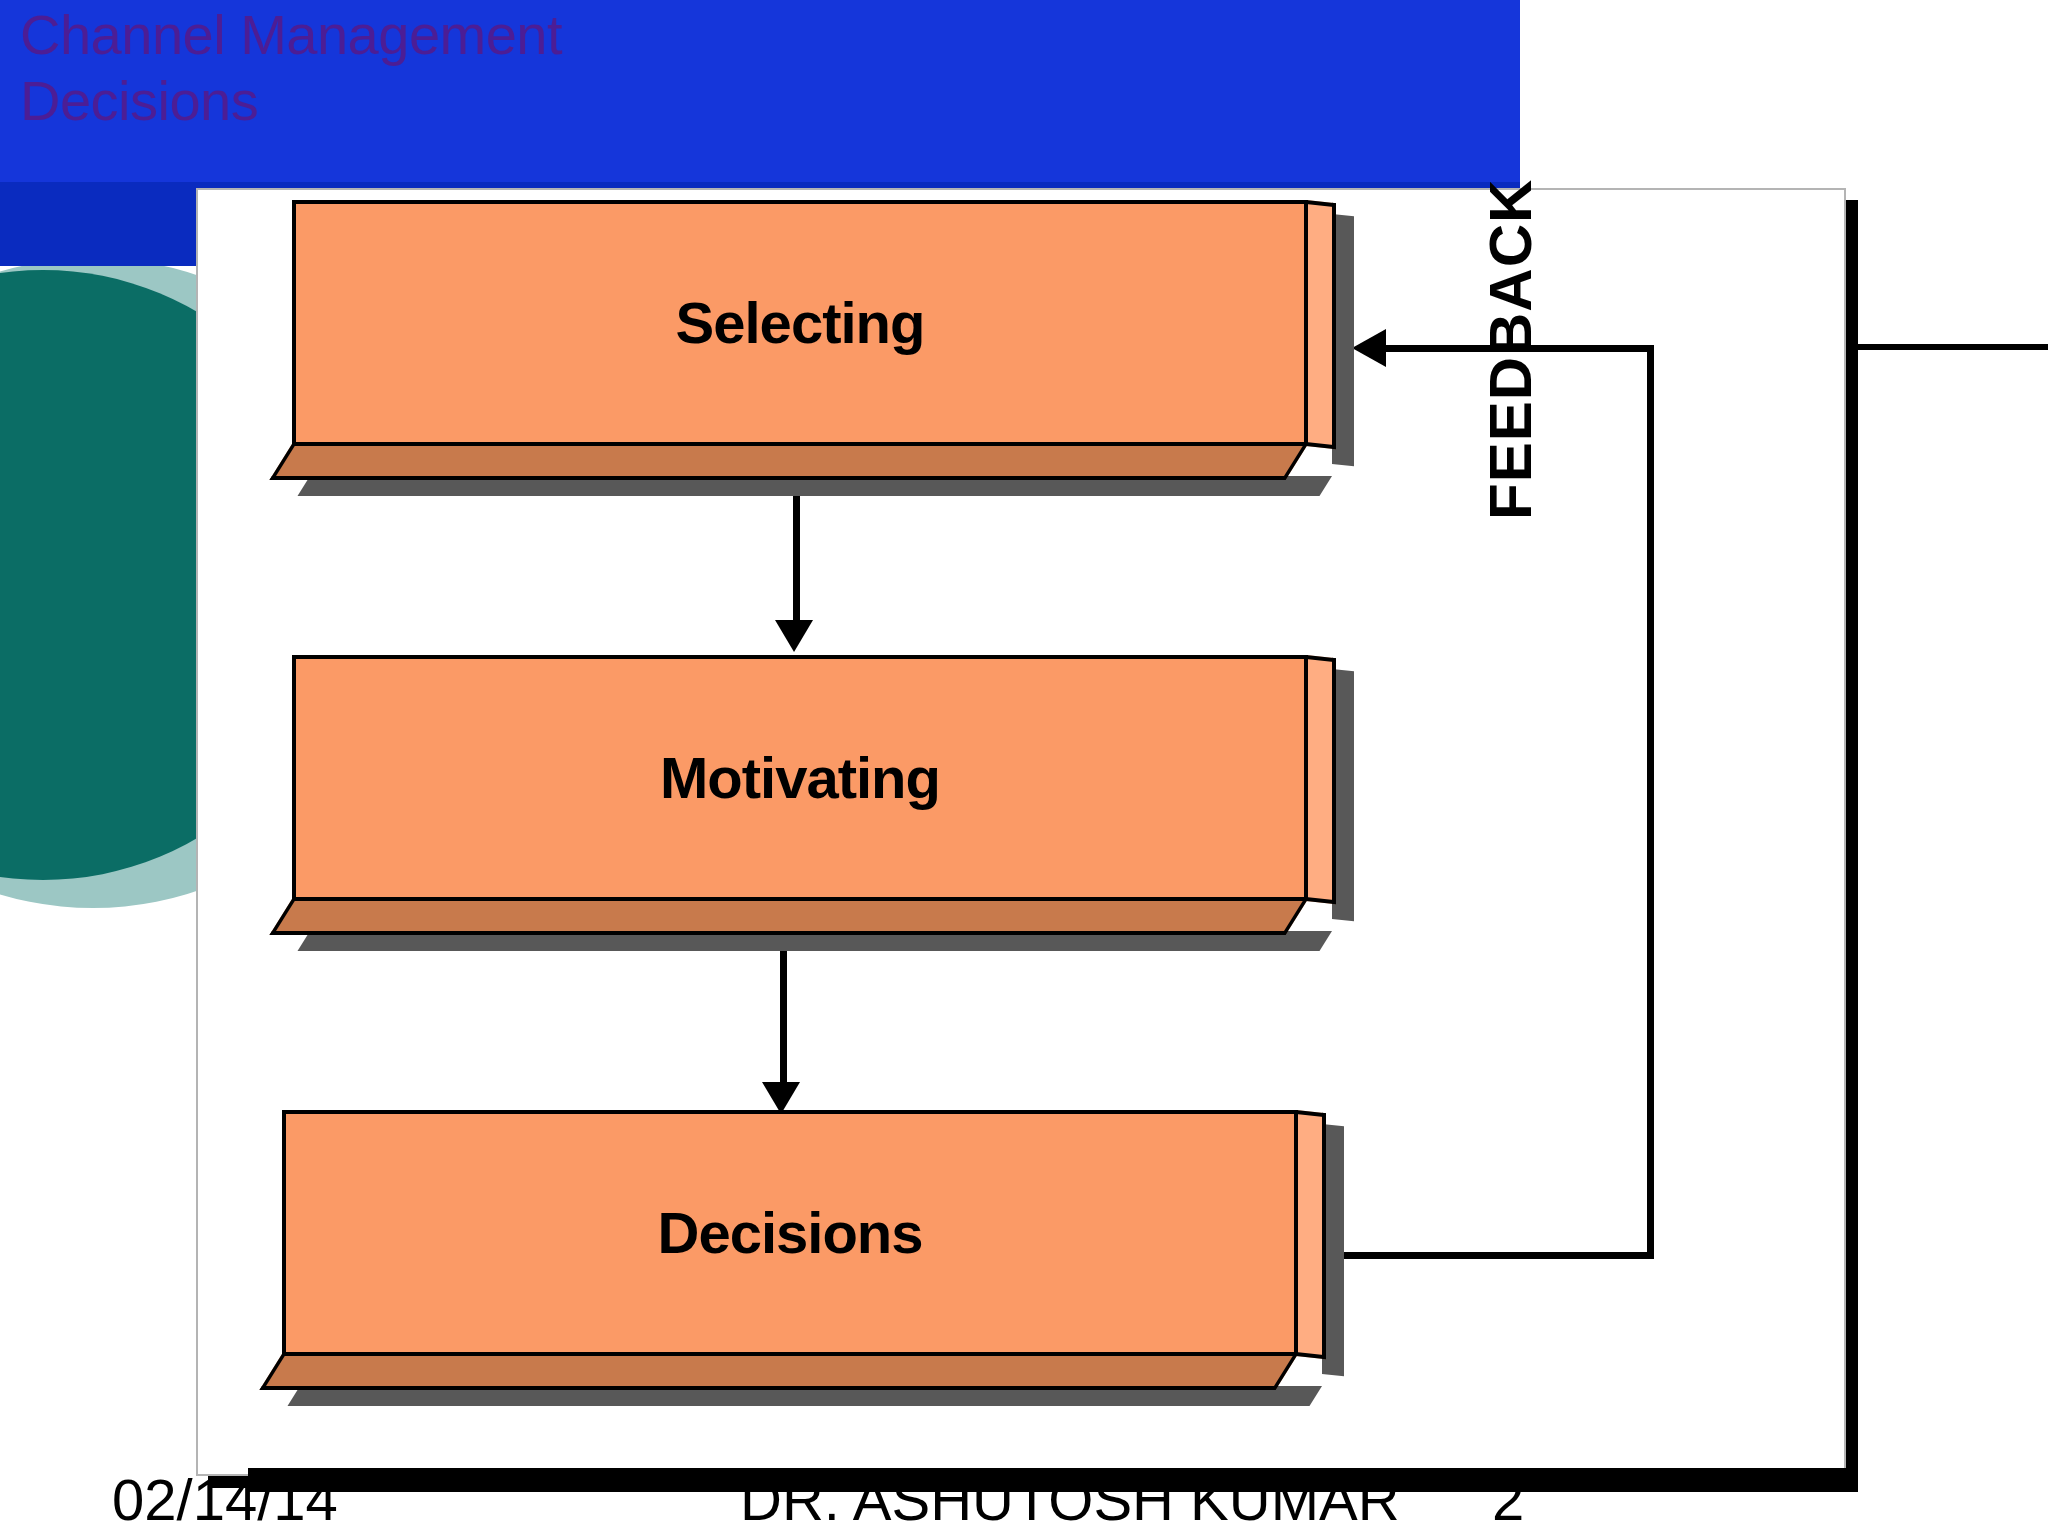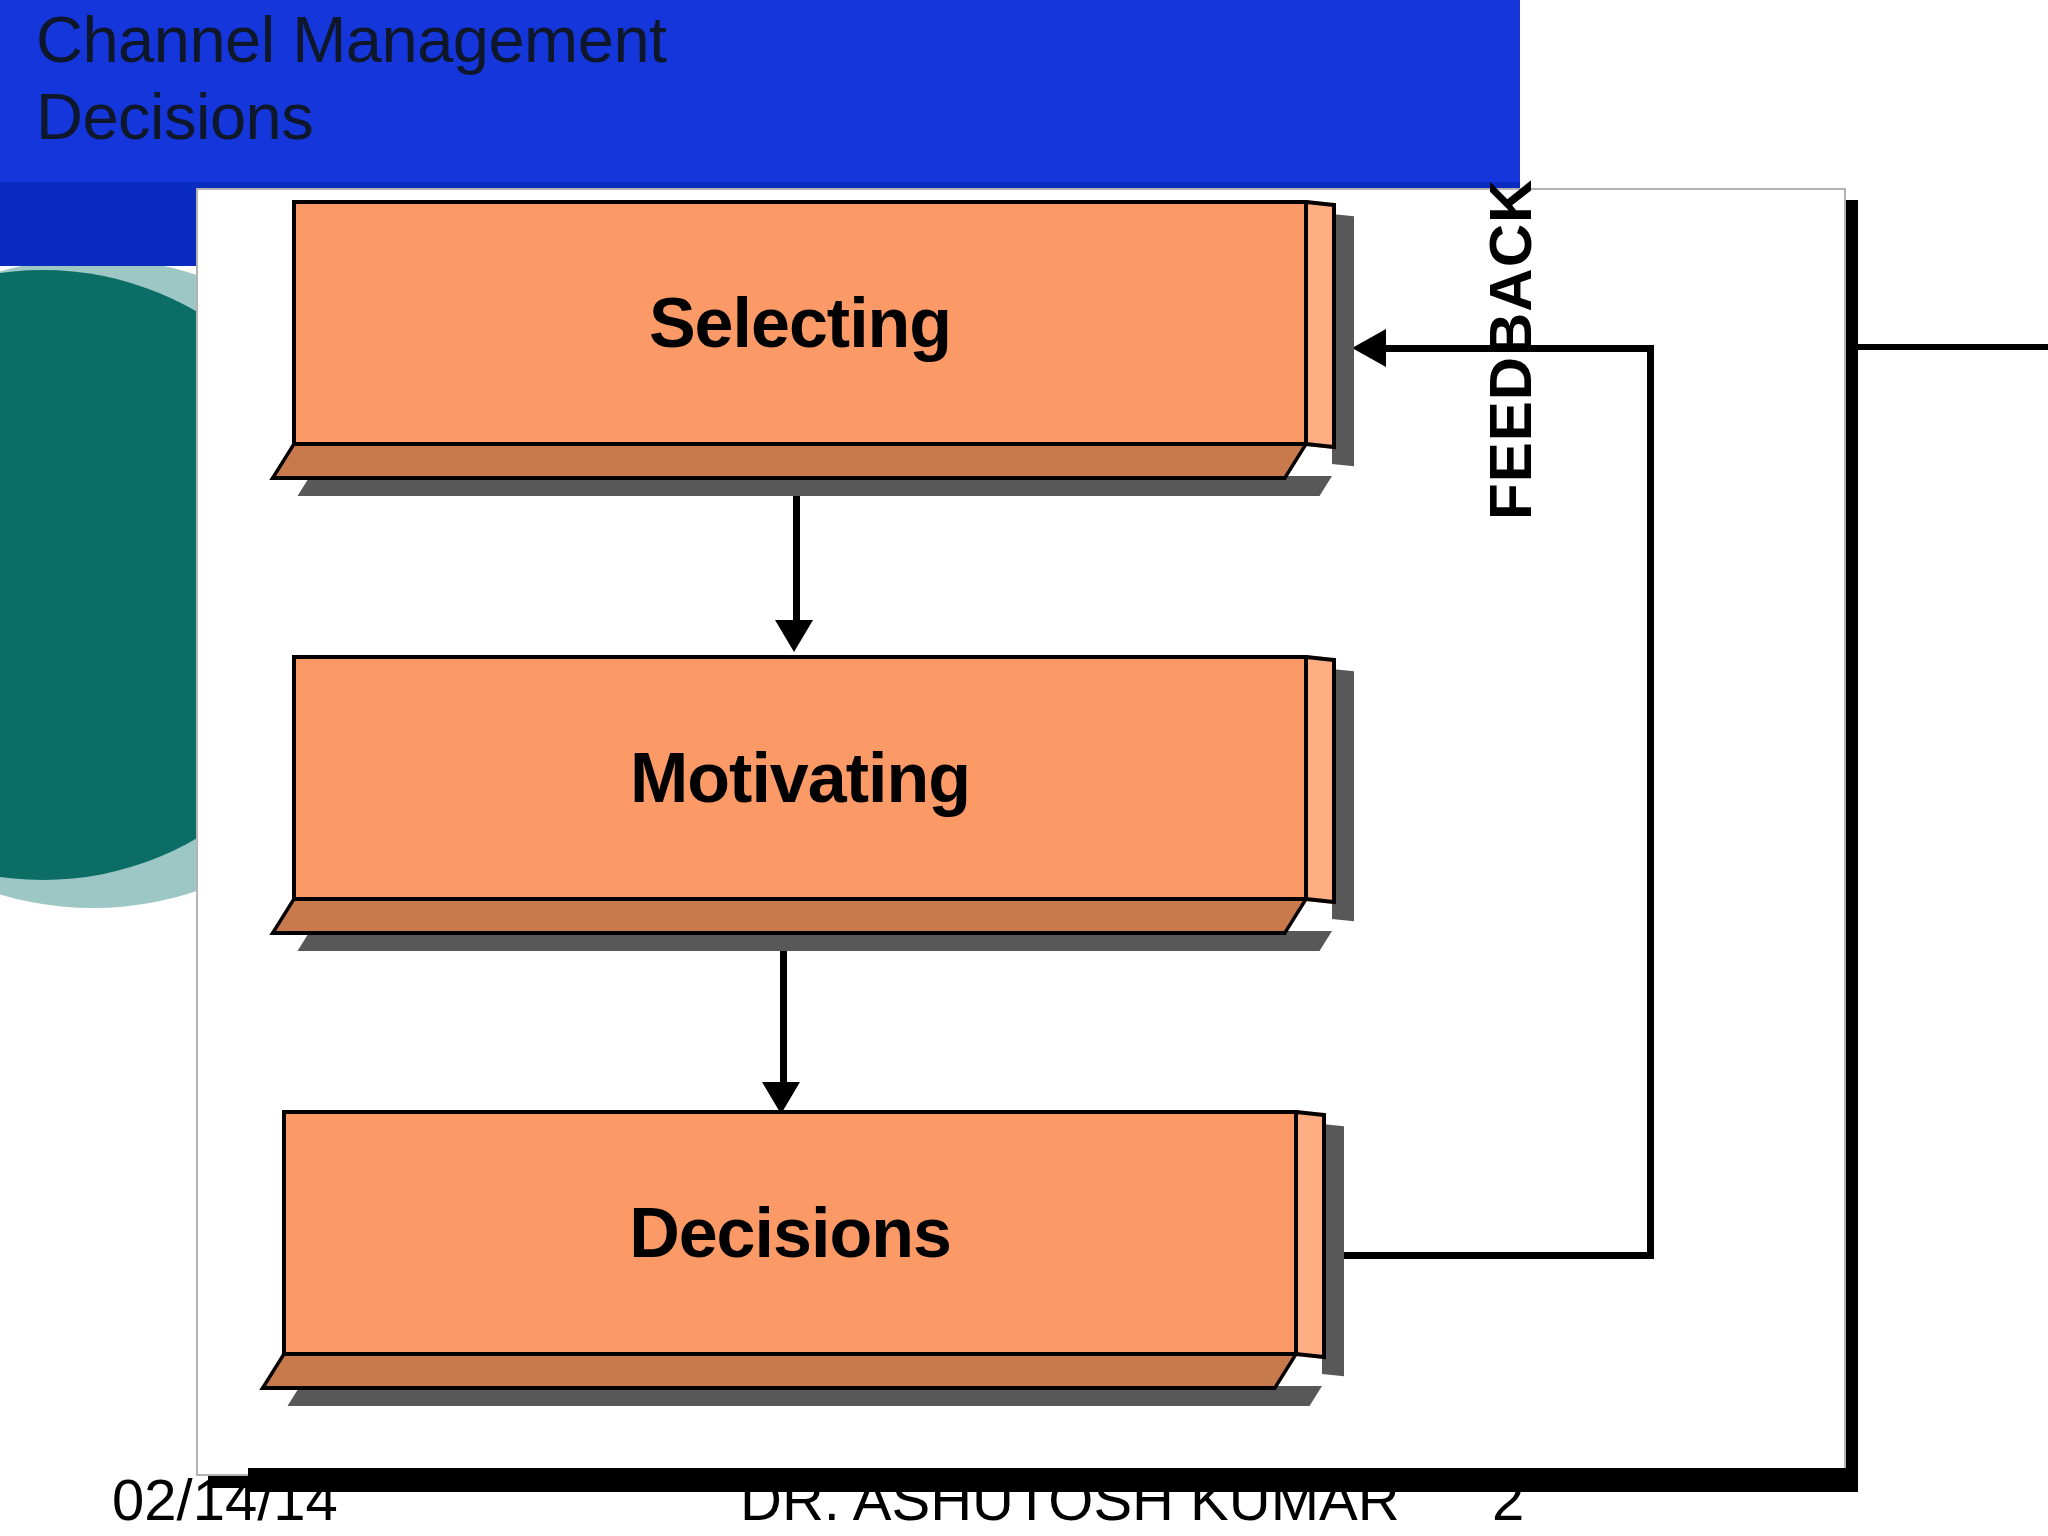--- a/index.html
+++ b/index.html
@@ -51,25 +51,25 @@
   .title-band-shadow {
     position: absolute;
     left: 0;
     top: 182px;
     width: 1520px;
     height: 84px;
     background: #0A2BBF;
   }
   .title-text {
     position: absolute;
-    left: 36px;
+    left: 20px;
     top: 2px;
     width: 1480px;
-    color: #0f172a;
-    font-size: 65px;
+    color: #4c1d95;
+    font-size: 56px;
     line-height: 1.18;
     font-weight: 400;
     letter-spacing: -0.5px;
     white-space: pre-line;
   }
 
   
   .panel-shadow {
     position: absolute;
     left: 208px;
@@ -153,21 +153,21 @@
     left: 18px;
     top: 276px;
     width: 1022px;
     height: 20px;
     background: #585858;
     z-index: 1;
     transform: skewX(-32deg);
     transform-origin: left top;
   }
   .box-label {
-    font-size: 70px;
+    font-size: 58px;
     font-weight: bold;
     color: #000000;
     letter-spacing: -1px;
     line-height: 1;
   }
 
   #box-selecting  { left: 292px; top: 200px; }
   #box-motivating { left: 292px; top: 655px; }
   #box-evaluating { left: 282px; top: 1110px; }
 

